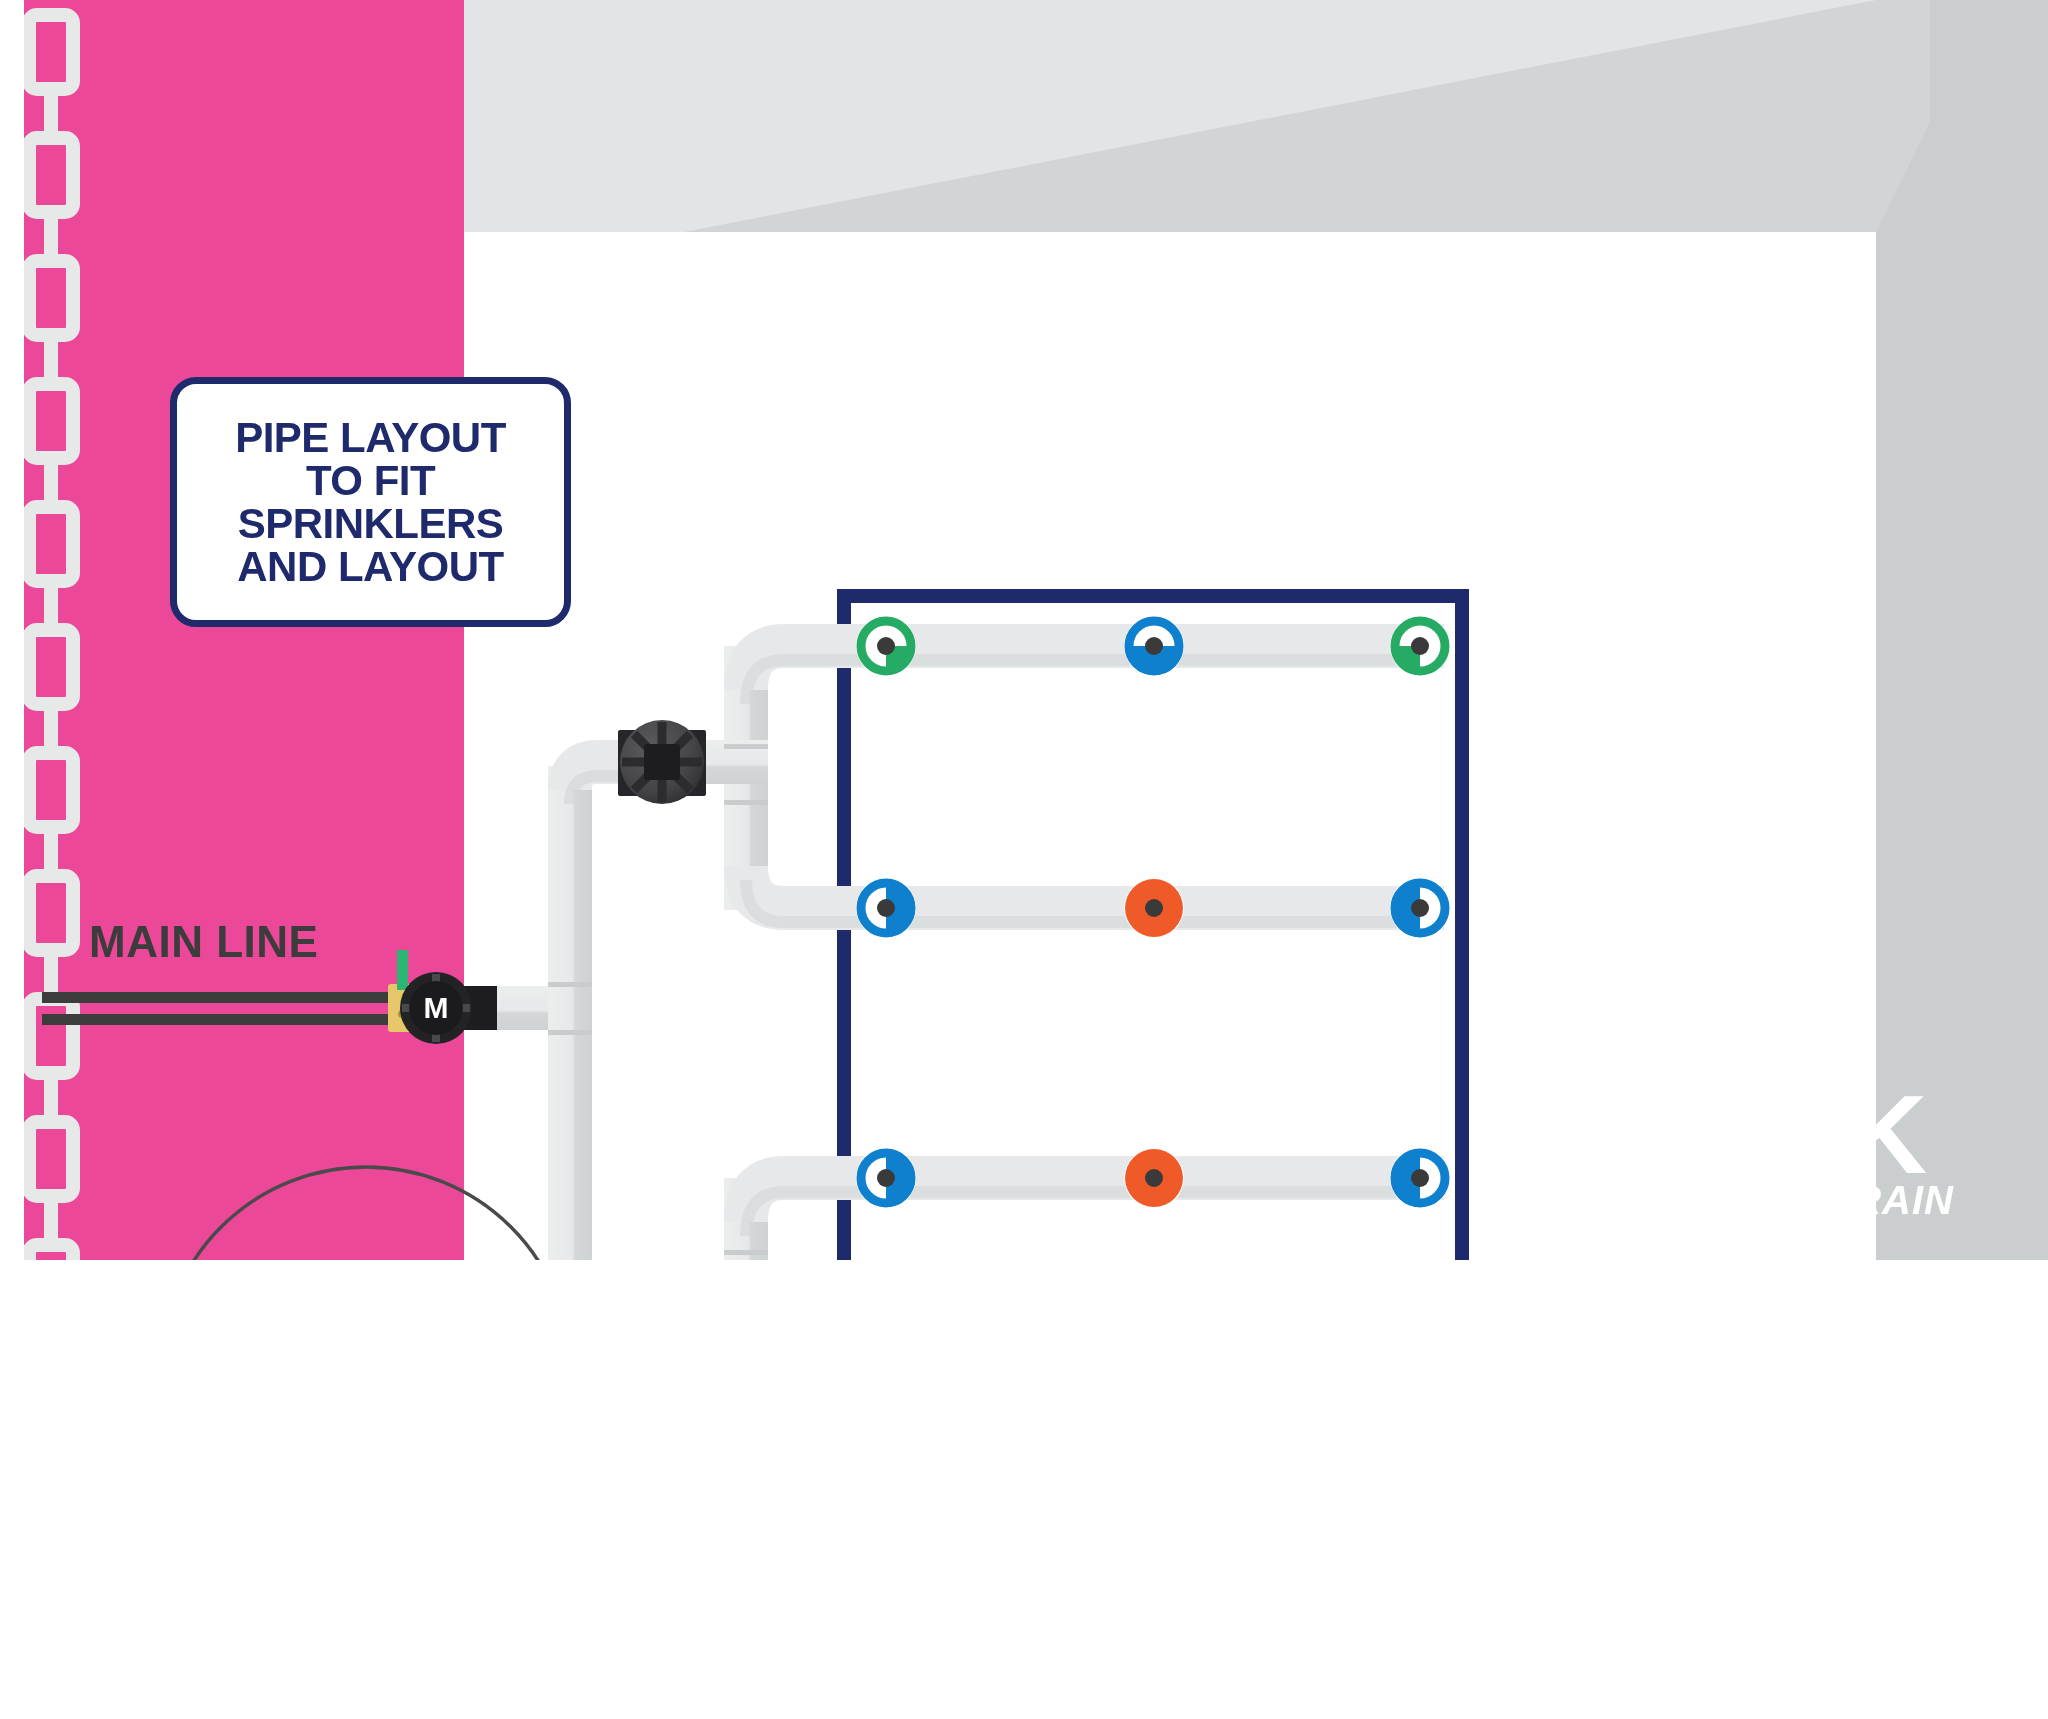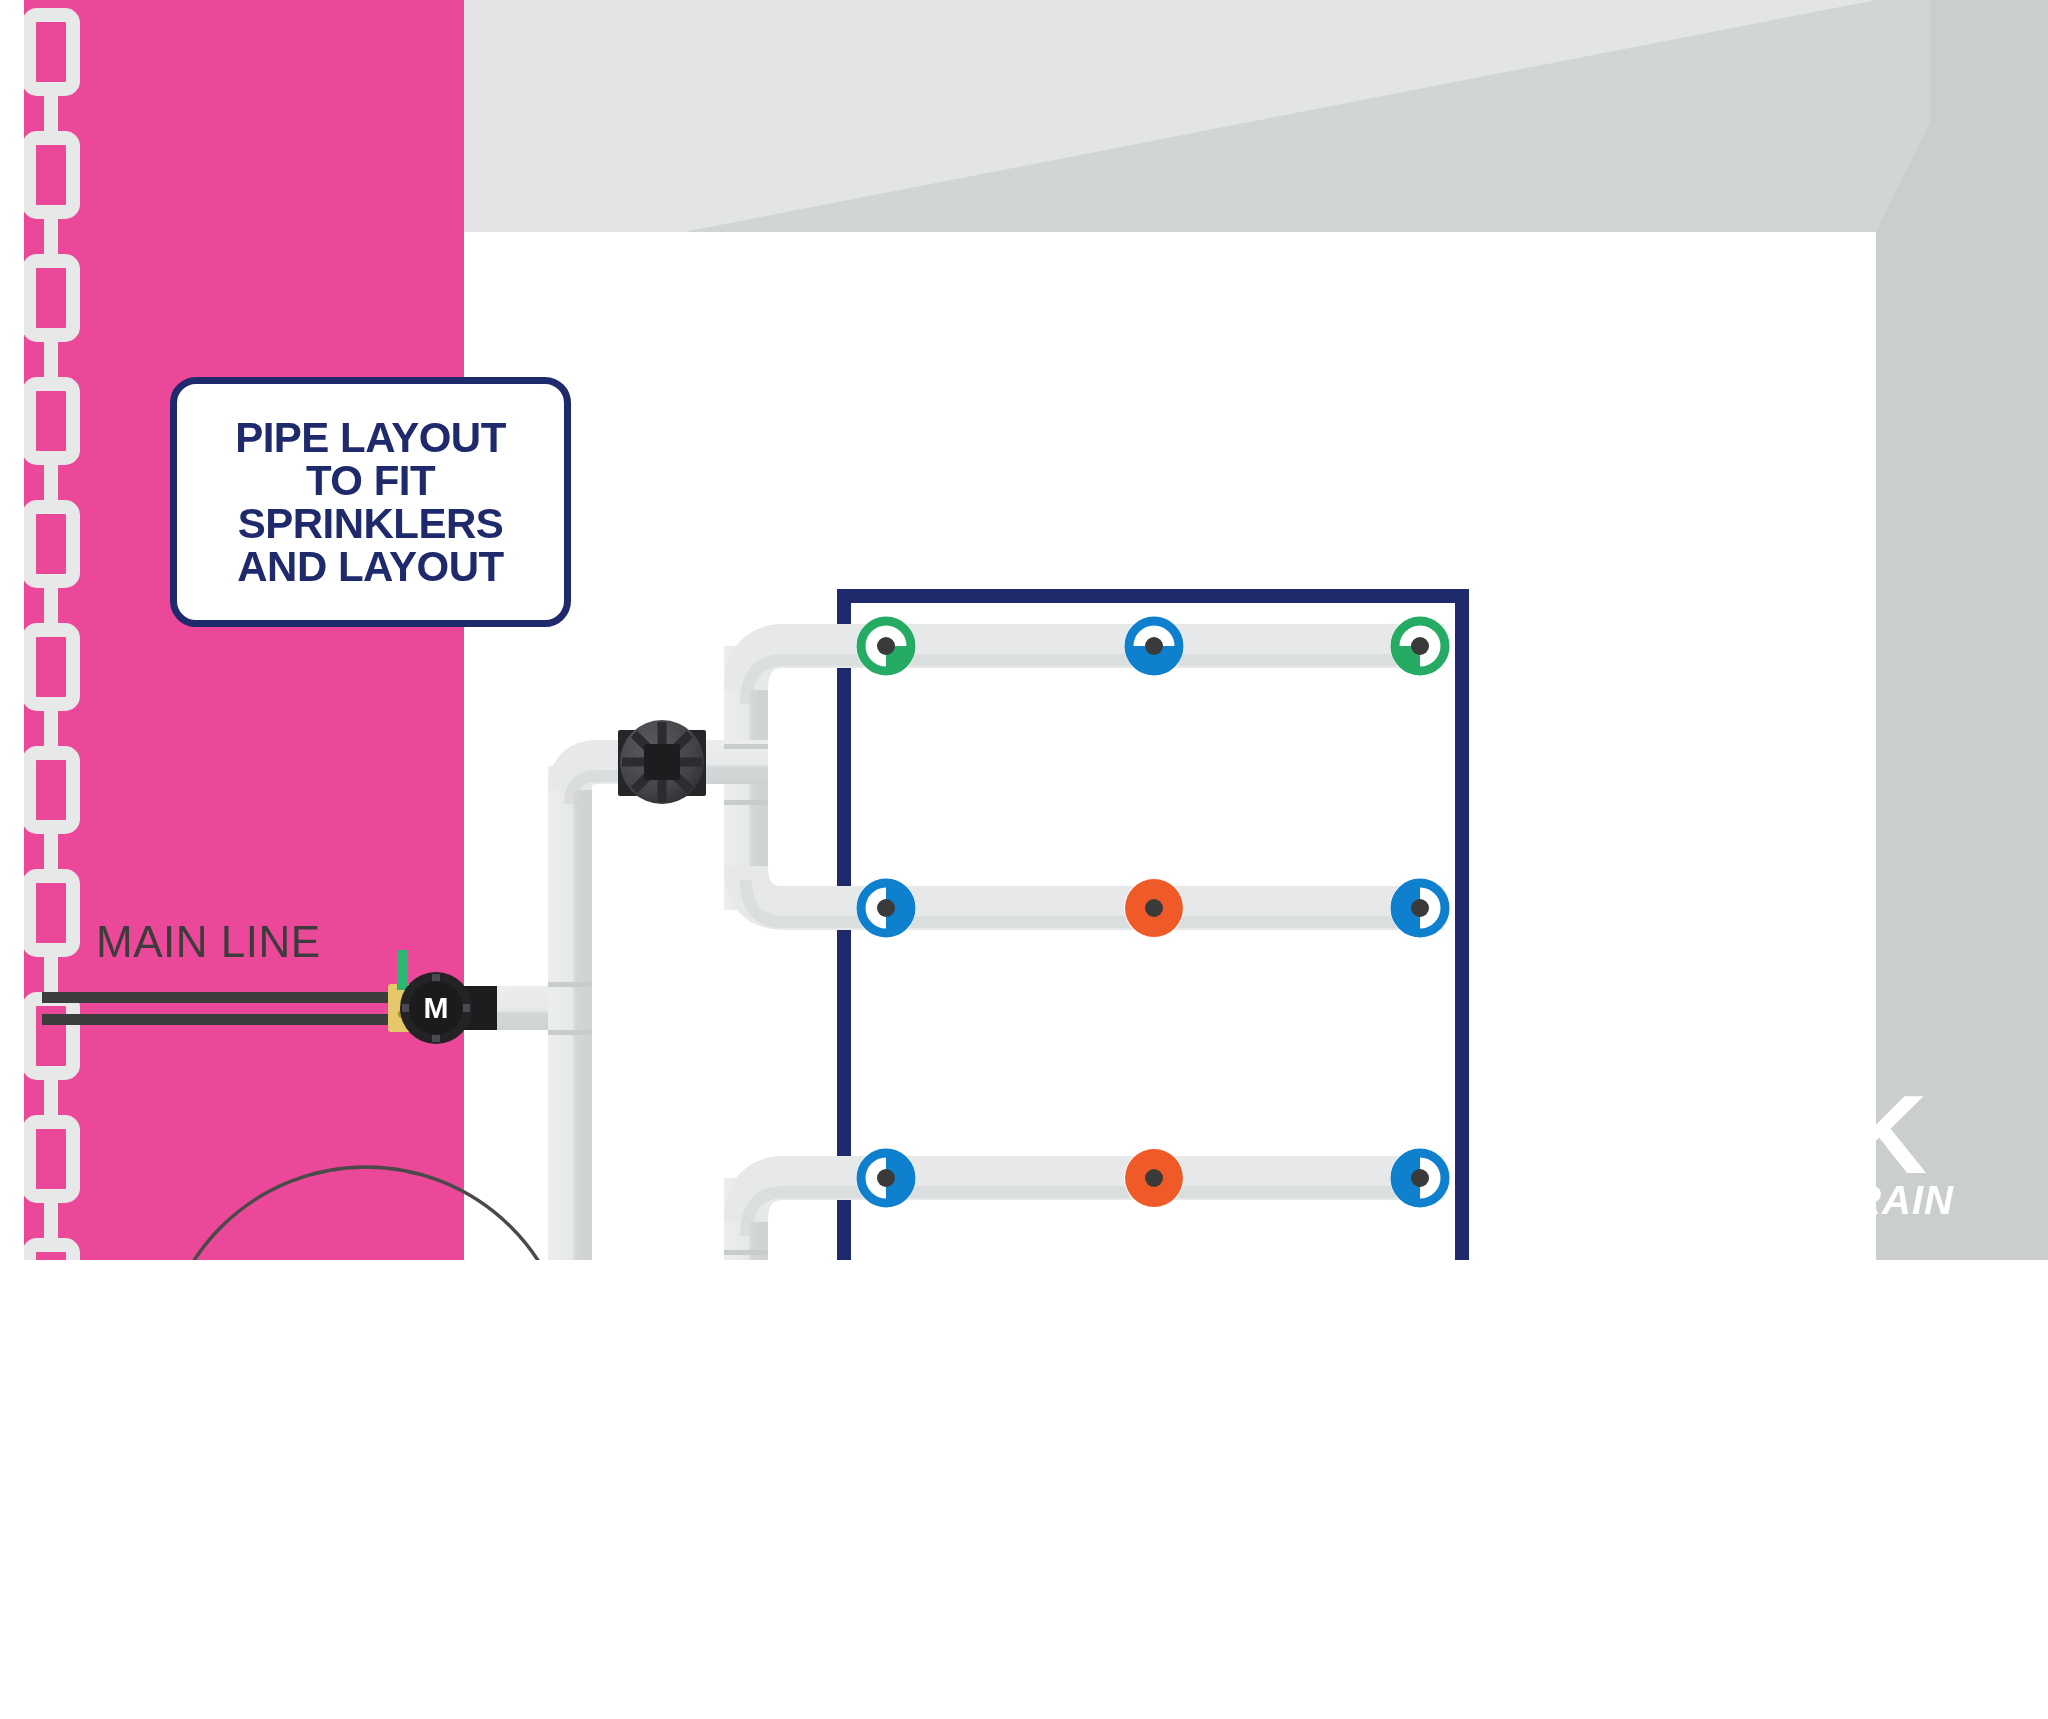--- a/index.html
+++ b/index.html
@@ -18,23 +18,23 @@
   .title-card .tl{
     color:#1e2a6b;
     font-weight:bold;
     font-size:42px;
     line-height:1.03;
     text-align:center;
     letter-spacing:-0.5px;
   }
   .mainline-label{
     position:absolute;
-    left:72px; top:917px;
+    left:65px; top:917px;
     color:#3c3c3c;
-    font-weight:normal;
+    font-weight:bold;
     font-size:44px;
     letter-spacing:0.5px;
     white-space:nowrap;
   }
   .meter-letter{
     position:absolute;
     left:392px; top:988px;
     width:40px;height:40px;
     color:#ffffff;
     font-weight:bold;

